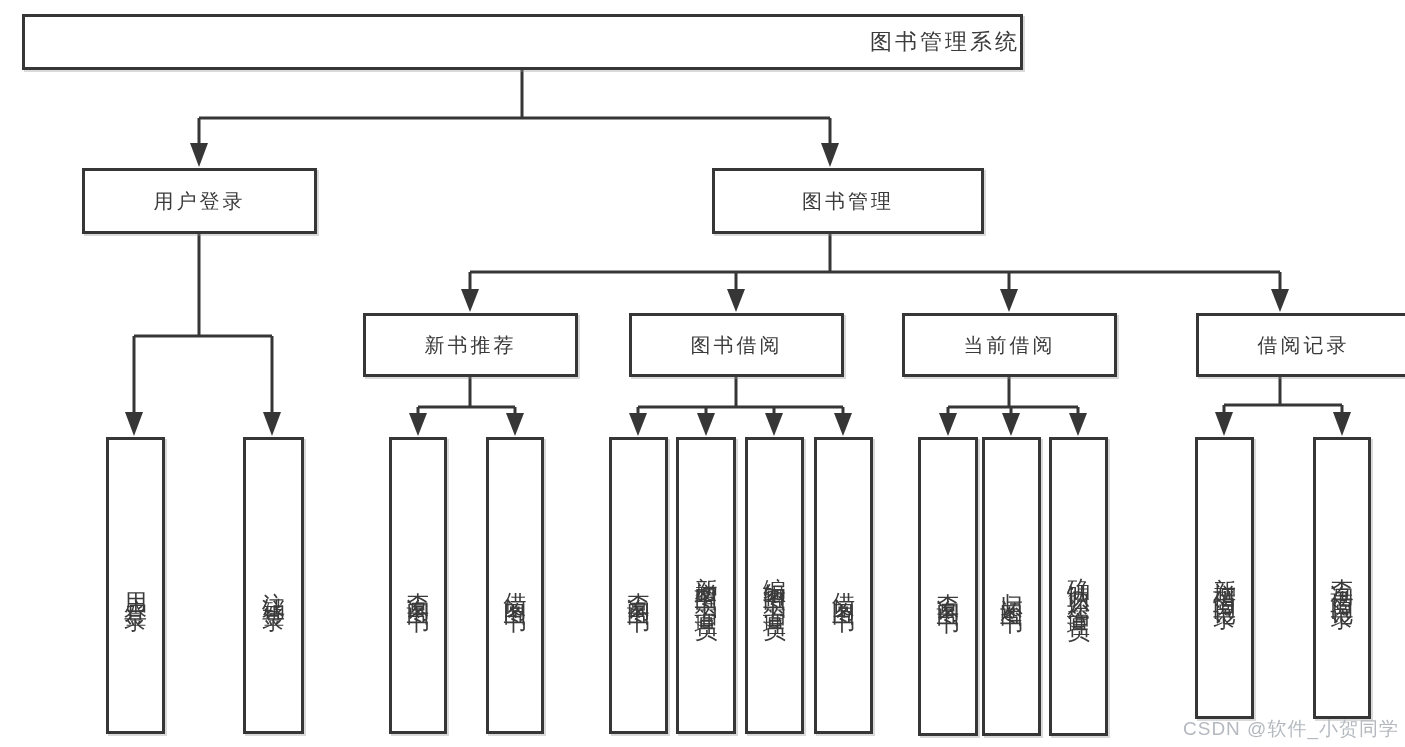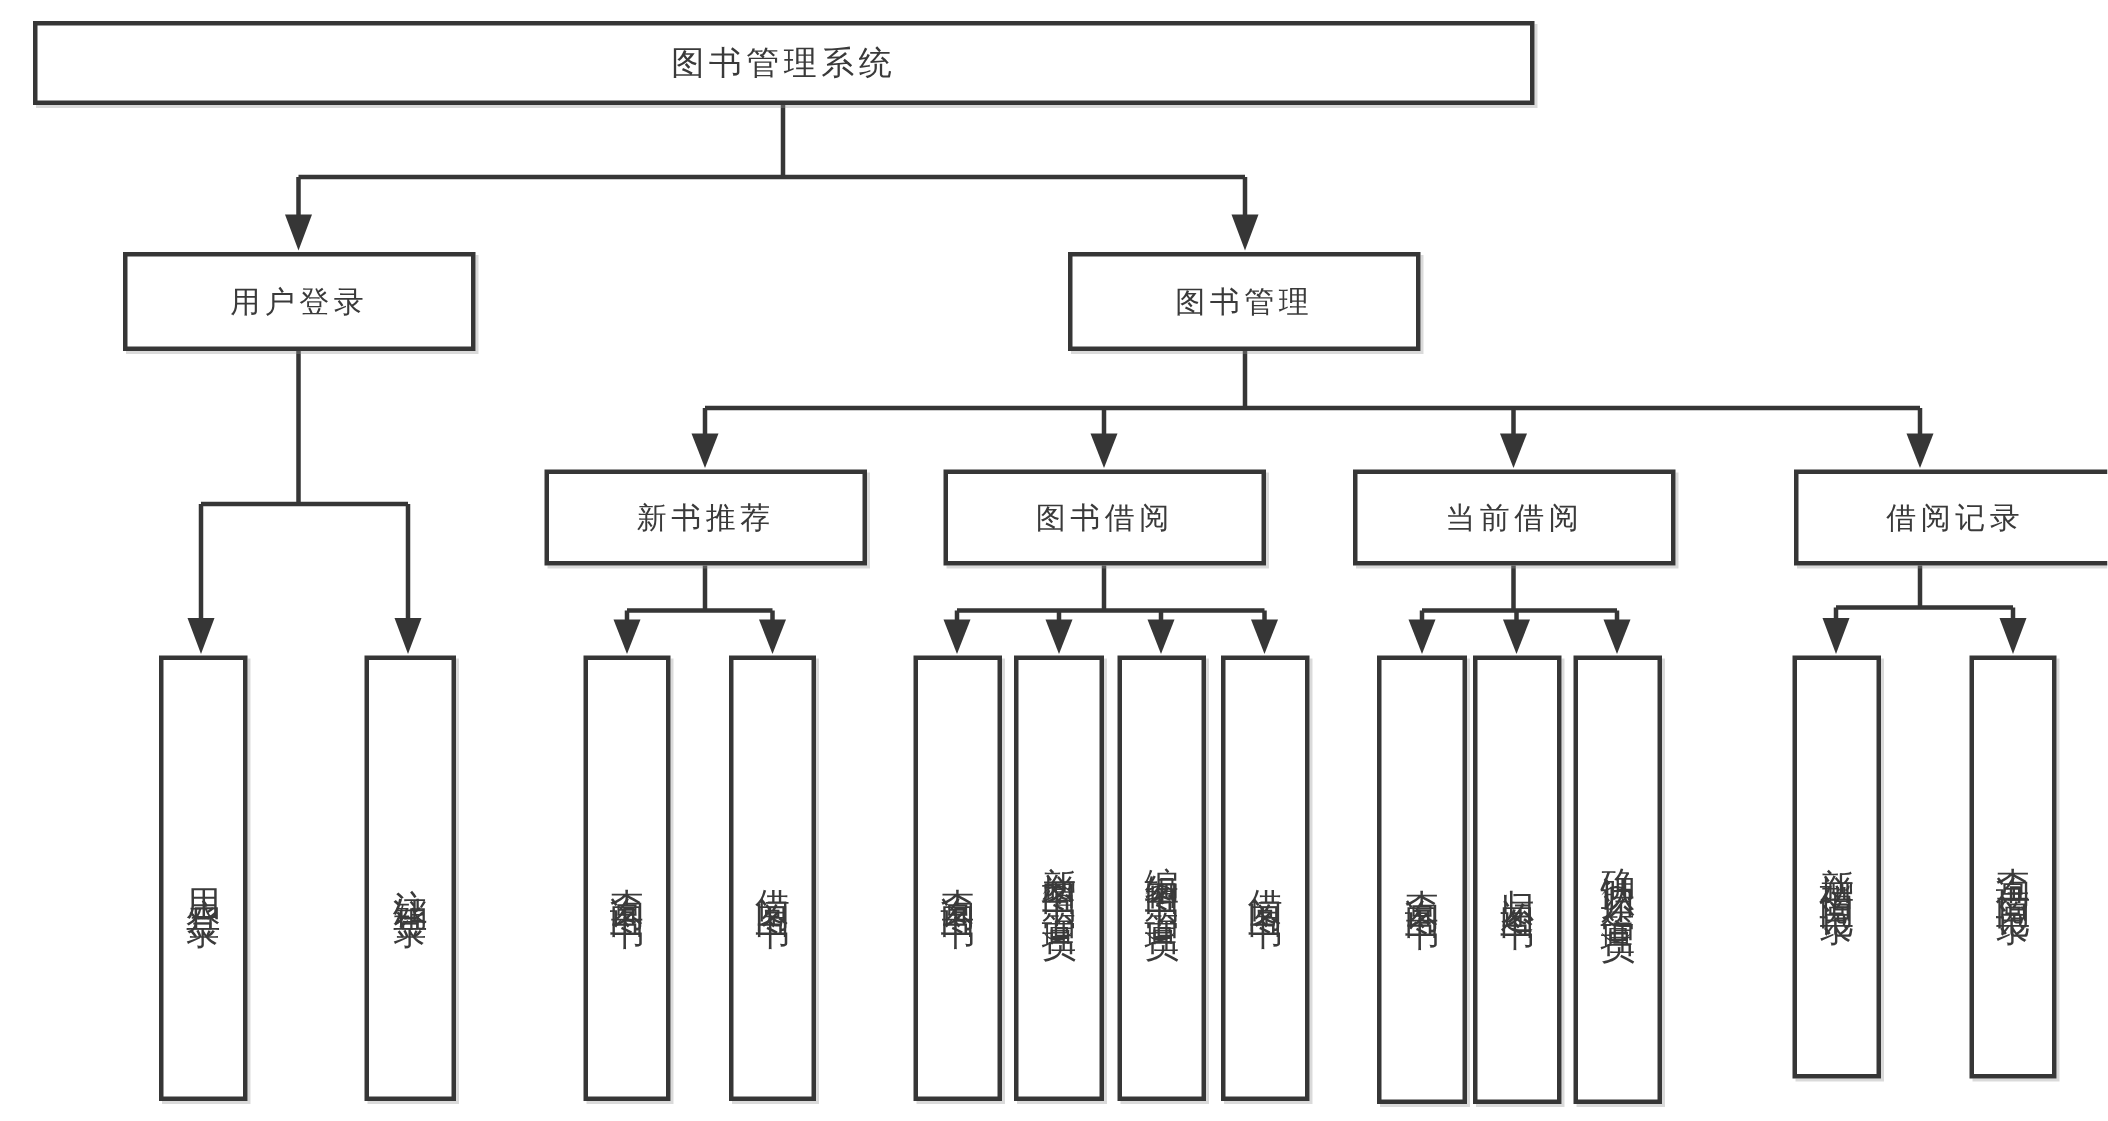--- a/index.html
+++ b/index.html
@@ -77,28 +77,28 @@
       <polygon points="765,413 783,413 774,436"></polygon>
       <polygon points="834,413 852,413 843,436"></polygon>
       <polygon points="939,413 957,413 948,436"></polygon>
       <polygon points="1002,413 1020,413 1011,436"></polygon>
       <polygon points="1069,413 1087,413 1078,436"></polygon>
       <polygon points="1215,412 1233,412 1224,436"></polygon>
       <polygon points="1333,412 1351,412 1342,436"></polygon>
     </g>
   </svg>
 
-  <div class="box root" style="left:22px;top:14px;width:1001px;height:56px;">
+  <div class="box root" style="left:22px;top:14px;width:1001px;height:56px;justify-content:flex-end;">
     <span class="htext">图书管理系统</span>
   </div>
 
   <div class="box" style="left:82px;top:168px;width:235px;height:66px;">
     <span class="htext">用户登录</span>
   </div>
-  <div class="box" style="left:712px;top:168px;width:235px;height:66px;">
+  <div class="box" style="left:712px;top:168px;width:272px;height:66px;">
     <span class="htext">图书管理</span>
   </div>
 
   <div class="box" style="left:363px;top:313px;width:215px;height:64px;justify-content:center;">
     <span class="htext">新书推荐</span>
   </div>
   <div class="box" style="left:629px;top:313px;width:215px;height:64px;">
     <span class="htext">图书借阅</span>
   </div>
   <div class="box" style="left:902px;top:313px;width:215px;height:64px;">
@@ -141,14 +141,15 @@
   <div class="box leaf" style="left:1049px;top:437px;width:59px;height:299px;">
     <span class="vtext">确认归还（管理员）</span>
   </div>
   <div class="box leaf" style="left:1195px;top:437px;width:59px;height:282px;">
     <span class="vtext">新增借阅记录</span>
   </div>
   <div class="box leaf" style="left:1313px;top:437px;width:58px;height:282px;">
     <span class="vtext">查询借阅记录</span>
   </div>
 
+  <div class="watermark">CSDN @软件_小贺同学</div>
 
 </div>
 
 </body></html>

